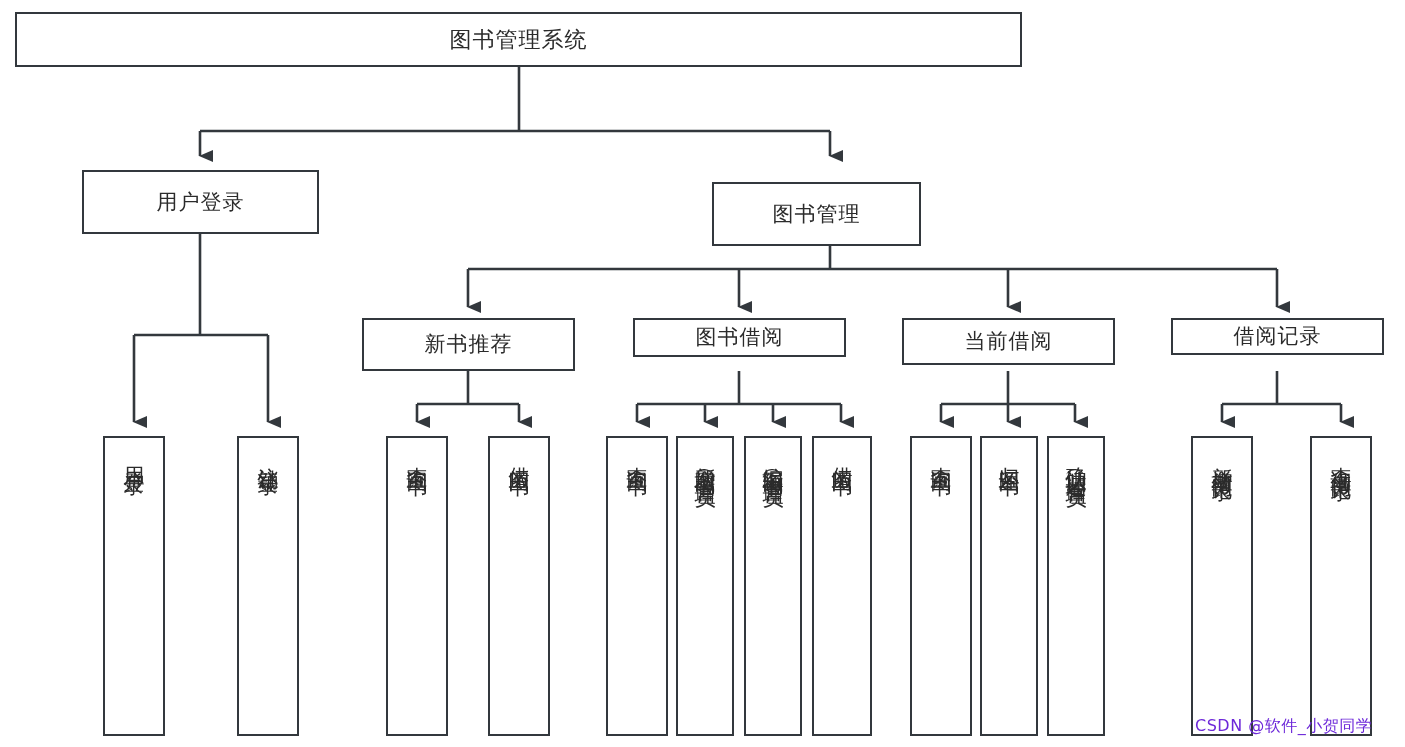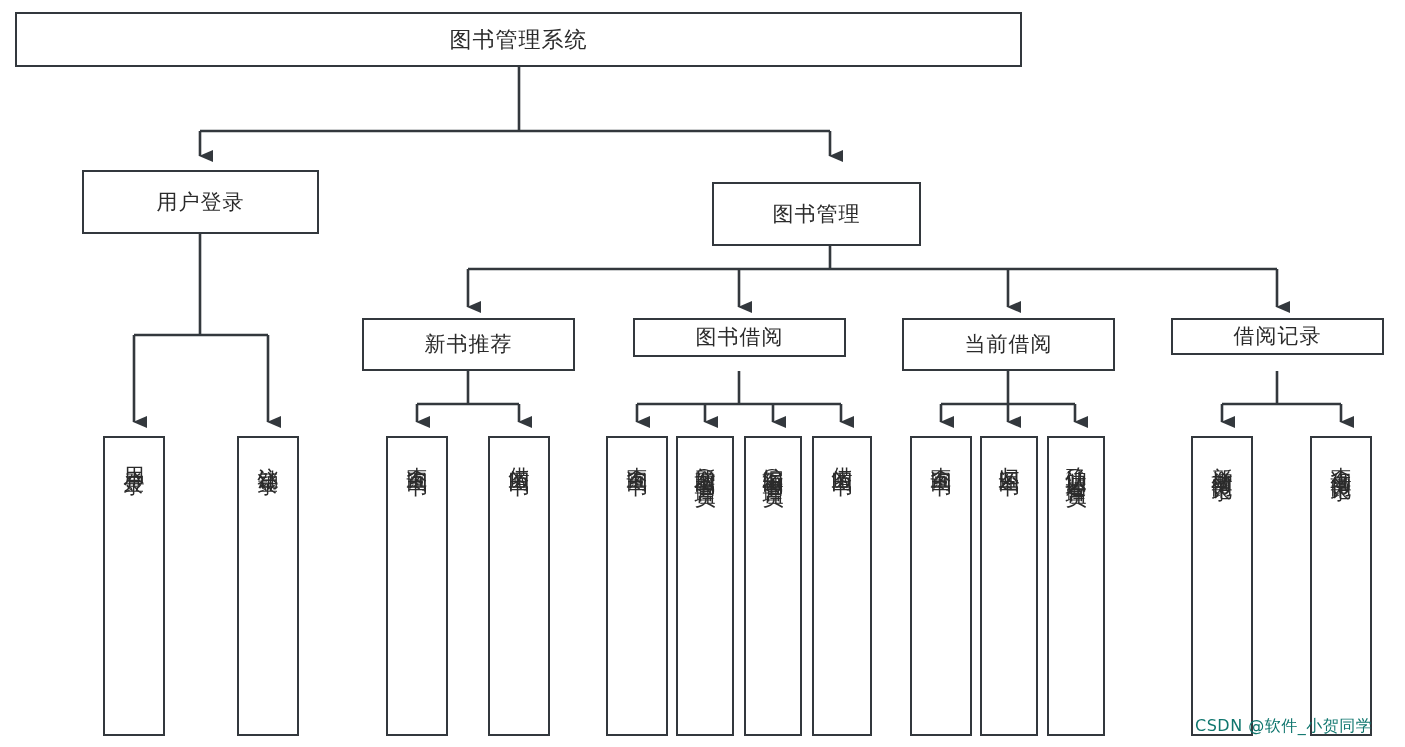--- a/index.html
+++ b/index.html
@@ -52,21 +52,21 @@
     writing-mode: vertical-rl;
     text-orientation: upright;
     font-size: 21px;
     letter-spacing: 3px;
     line-height: 1.05;
     white-space: nowrap;
   }
   .watermark {
     position: absolute;
     font-size: 16px;
-    color: #0f766e;
+    color: #6d28d9;
     letter-spacing: 0.5px;
     white-space: nowrap;
     font-family: "DejaVu Sans", "Liberation Sans", sans-serif;
   }
 </style>
 </head>
 <body>
 
 <div id="canvas">
 
@@ -131,21 +131,21 @@
   <div class="node" style="left:712px; top:170px; width:209px; height:64px;margin-top:12px;">
     <span class="cap">图书管理</span>
   </div>
 
   <div class="node" style="left:362px; top:318px; width:213px; height:53px;">
     <span class="cap">新书推荐</span>
   </div>
   <div class="node" style="left:633px; top:318px; width:213px; height:39px;">
     <span class="cap">图书借阅</span>
   </div>
-  <div class="node" style="left:902px; top:318px; width:213px; height:53px;align-items:center;">
+  <div class="node" style="left:902px; top:318px; width:213px; height:47px;align-items:center;">
     <span class="cap">当前借阅</span>
   </div>
   <div class="node" style="left:1171px; top:318px; width:213px; height:37px;">
     <span class="cap">借阅记录</span>
   </div>
 
   <div class="node leaf" style="left:103px; top:436px; width:62px; height:300px;">
     <span class="cap">用户登录</span>
   </div>
   <div class="node leaf" style="left:237px; top:436px; width:62px; height:300px;">

